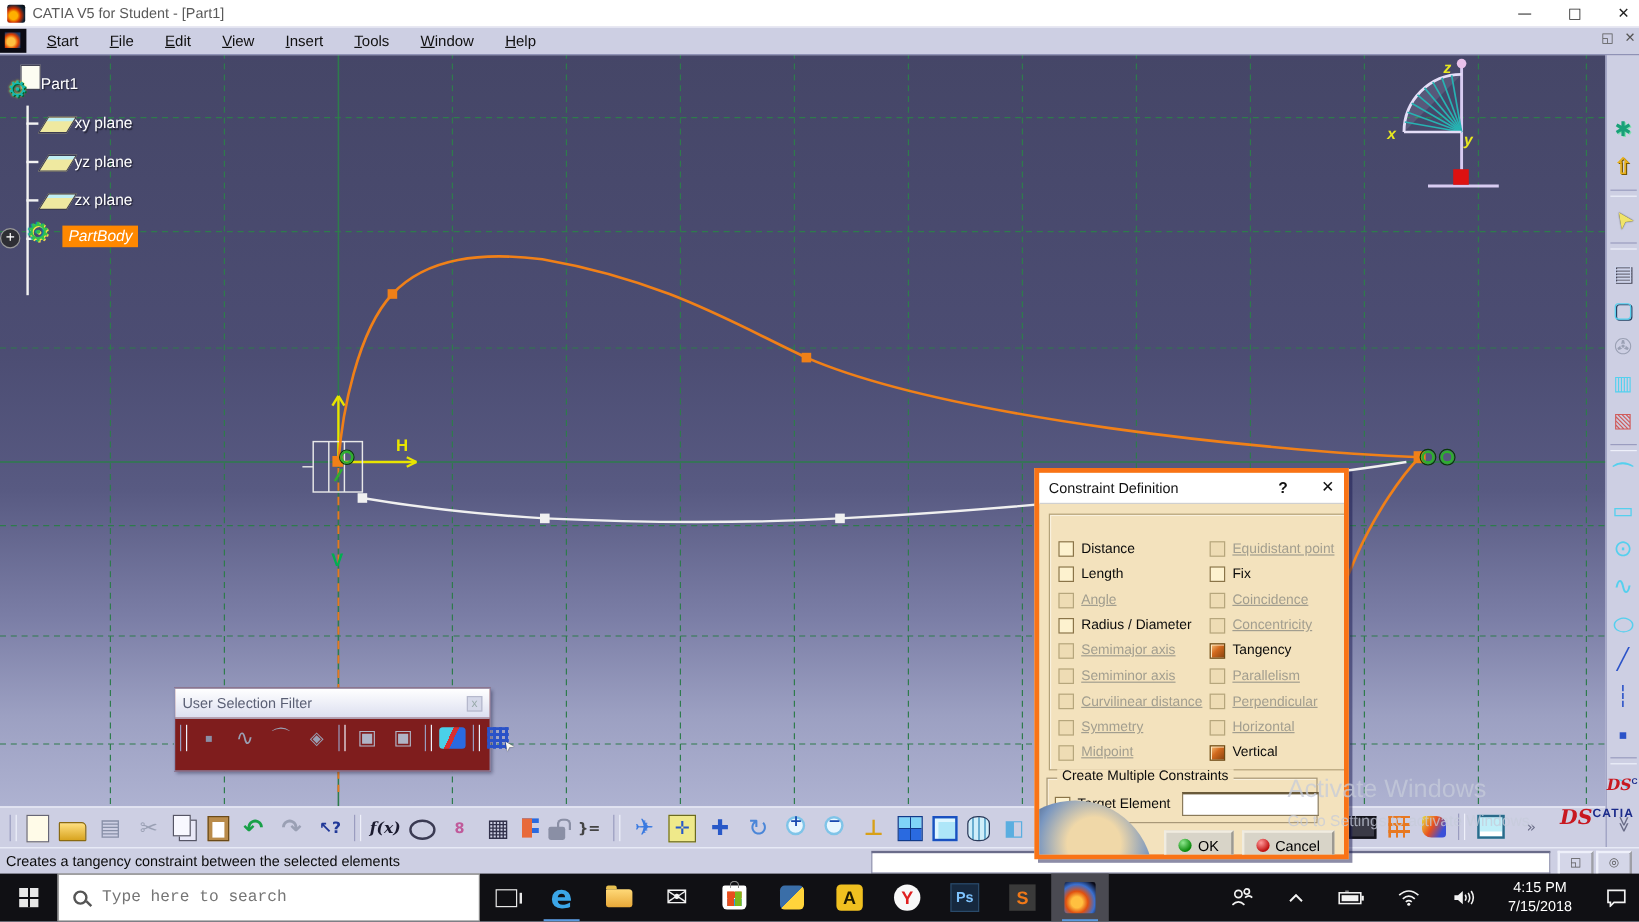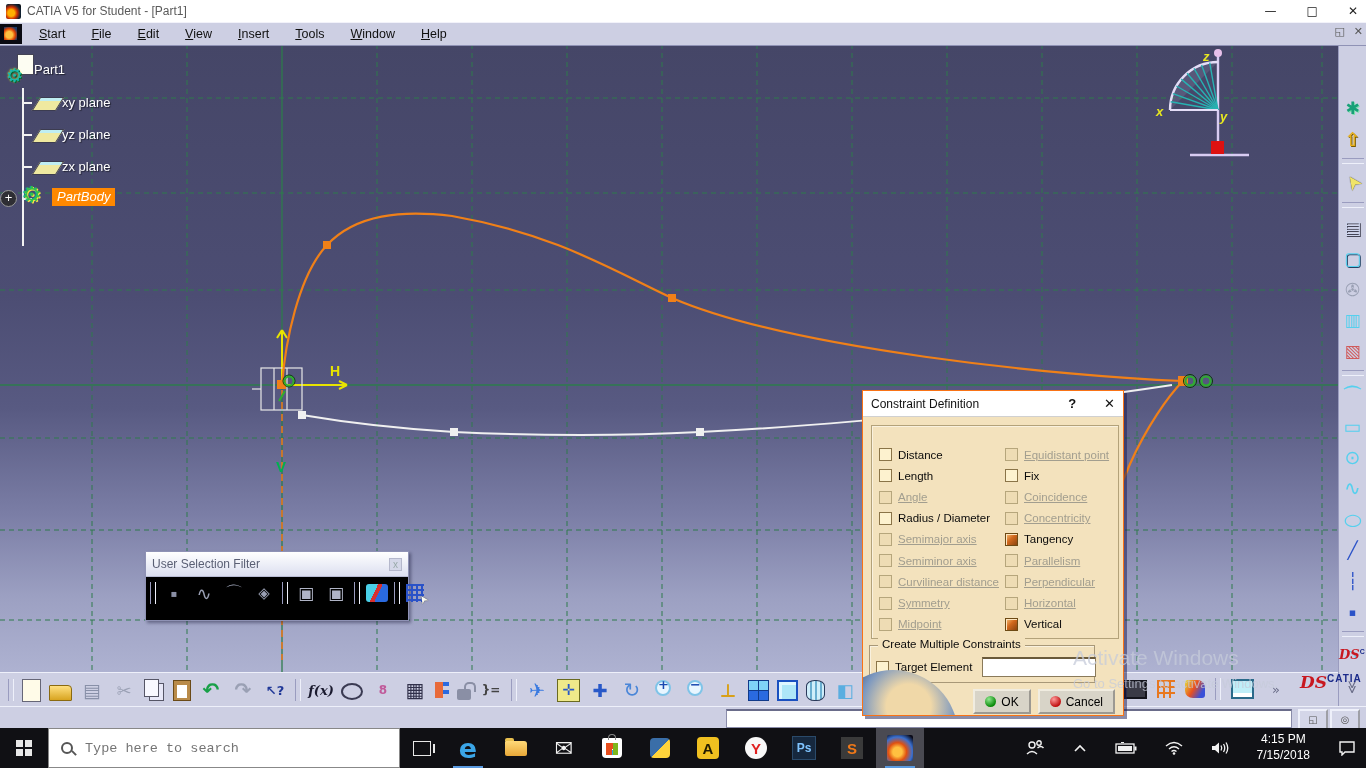--- a/index.html
+++ b/index.html
@@ -41,22 +41,22 @@
   .tree-hstub{position:absolute;left:22px;width:10px;height:2px;background:#f2f2f2;}
   .plane-ico{position:absolute;width:22px;height:12px;background:#efe9a0;border:1px solid #3c3c50;
              transform:skewX(-32deg);box-shadow:inset 0 3px 0 #bfeef2;}
   .partbody-plus{position:absolute;left:0px;top:142px;width:15px;height:15px;border-radius:50%;
         background:#2e2e34;border:1px solid #999;color:#fff;font-size:13px;line-height:13px;text-align:center;}
   .partbody-gear{position:absolute;left:22px;top:134px;font-size:22px;font-family:"DejaVu Sans",sans-serif;
         color:#35c04a;text-shadow:1px 1px 0 #ffe24a,-1px 0 1px #0aa;}
   .partbody-label{position:absolute;left:52px;top:140px;background:#ff8800;color:#fff;font-size:13px;
         padding:1px 5px 2px 5px;font-style:italic;}
   
-  .filterbar{position:absolute;left:145px;top:551px;width:262px;height:68px;z-index:10;
-      background:#000000;border:1px solid #8f92b5;box-shadow:2px 2px 3px rgba(10,10,40,.4);}
+  .filterbar{position:absolute;left:145px;top:573px;width:262px;height:68px;z-index:10;
+      background:#7f1d1d;border:1px solid #8f92b5;box-shadow:2px 2px 3px rgba(10,10,40,.4);}
   .filterbar-title{height:24px;background:linear-gradient(180deg,#ffffff,#dcdff0);display:flex;
       align-items:center;justify-content:space-between;padding:0 6px;border-bottom:1px solid #b9bcd4;}
   .filterbar-title .t{font-size:12px;color:#5a5f74;}
   .filterbar-title .x{font-size:10px;color:#9aa;padding:0 3px;background:#d4d7e8;border:1px solid #b5b8cc;}
   .filterbar-body{display:flex;align-items:center;gap:6px;padding:4px 4px;}
   
   .ticon{position:relative;width:24px;height:24px;display:inline-flex;align-items:center;justify-content:center;
         font-family:"DejaVu Sans",sans-serif;font-size:17px;color:#2a2a38;flex:0 0 auto;}
   [data-name="toolbar-divider"]{width:4px;height:22px;border-left:1px solid #9a9cbf;border-right:1px solid #eef0fa;flex:0 0 auto;}
   [data-name="new-document-icon"]{background:#fffbe8;border:1px solid #667;width:17px;height:21px;}
@@ -135,21 +135,21 @@
       border-left:1px solid #9a9cbf;display:flex;flex-direction:column;align-items:center;gap:7px;padding-top:52px;z-index:15;box-sizing:border-box;}
   .toolbar-right [data-name="toolbar-divider"]{width:22px;height:4px;border-left:none;border-right:none;
       border-top:1px solid #9a9cbf;border-bottom:1px solid #eef0fa;}
   .brand-logo{display:flex;flex-direction:row;line-height:1;}
   .brand-ds{color:#c81820;font-style:italic;font-weight:bold;font-size:17px;font-family:"DejaVu Serif",serif;}
   .brand-catia{color:#1a2a8a;font-weight:bold;font-size:10px;letter-spacing:1px;}
   .rt-winctl{position:absolute;right:3px;top:25px;display:flex;gap:9px;font-size:11px;color:#555;
       font-family:"DejaVu Sans",sans-serif;z-index:21;}
   
   .dialog{position:absolute;left:862px;top:390px;width:262px;height:326px;z-index:40;
-      background:#f3e2bd;border:1px solid #f97316;box-shadow:3px 3px 0 rgba(25,25,80,.5);box-sizing:border-box;overflow:hidden;}
+      background:#f3e2bd;border:4px solid #f97316;box-shadow:3px 3px 0 rgba(25,25,80,.5);box-sizing:border-box;overflow:hidden;}
   .dlg-title{height:25px;background:#fff;display:flex;align-items:center;padding:0 8px;border-bottom:1px solid #d0d0d0;}
   .dlg-title .t{font-size:12px;color:#111;flex:1;}
   .dlg-title .q{font-size:13px;color:#111;margin-right:28px;font-weight:bold;}
   .dlg-title .x{font-size:13px;color:#111;font-family:"DejaVu Sans",sans-serif;}
   .chk-frame{position:absolute;left:8px;top:34px;width:246px;height:212px;border:1px solid #b3a27a;
       box-shadow:inset 1px 1px 0 rgba(255,255,255,.5);display:flex;}
   .chk-col{display:flex;flex-direction:column;justify-content:space-around;padding:18px 0 3px 7px;box-sizing:border-box;}
   .chk-col.left{width:126px;}
   .chk-col.right{width:120px;}
   .chk-row{display:flex;align-items:center;gap:6px;height:20px;}
@@ -676,20 +676,21 @@
       <span class="ticon" data-name="arc-tool-icon">◝</span>
 
       <span class="ticon" data-name="more-chevron-icon">≫</span>
     </div>
   <div class="brand-logo" style="position:absolute;right:1px;top:648px;z-index:16;width:26px;" data-name="catia-side-logo">
     <span class="brand-ds" style="font-size:13px;">DS</span>
     <span class="brand-catia" style="font-size:7px;">CATIA</span>
   </div>
 
   <div class="statusbar" data-name="statusbar">
+    <span class="status-msg" data-name="status-message">Creates a tangency constraint between the selected elements</span>
     <input class="status-input" data-name="command-input" style="">
     <span class="status-btn" style="left:1298px;" data-name="dialog-expand-button">◱</span>
     <span class="status-btn" style="left:1330px;" data-name="power-input-button">◎</span>
   </div>
 
   <div class="watermark" data-name="activate-windows-watermark">
     <div class="l1">Activate Windows</div>
     <div class="l2">Go to Settings to activate Windows.</div>
   </div>
 

